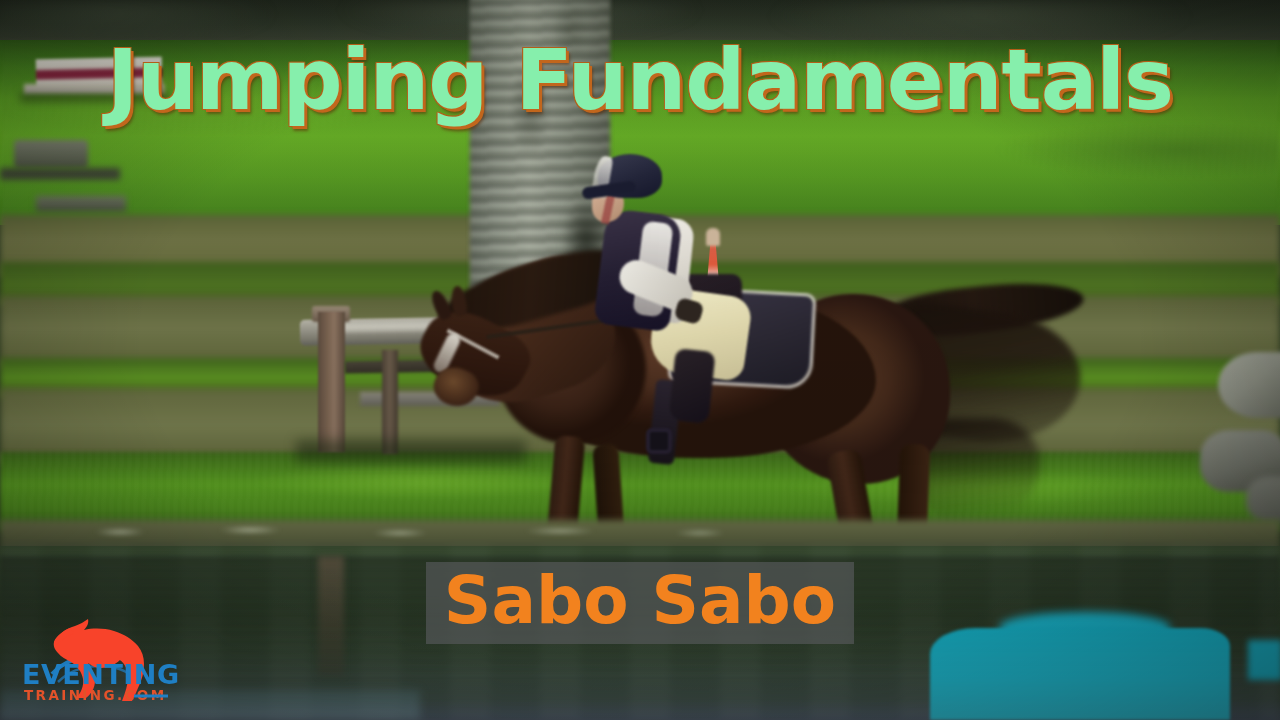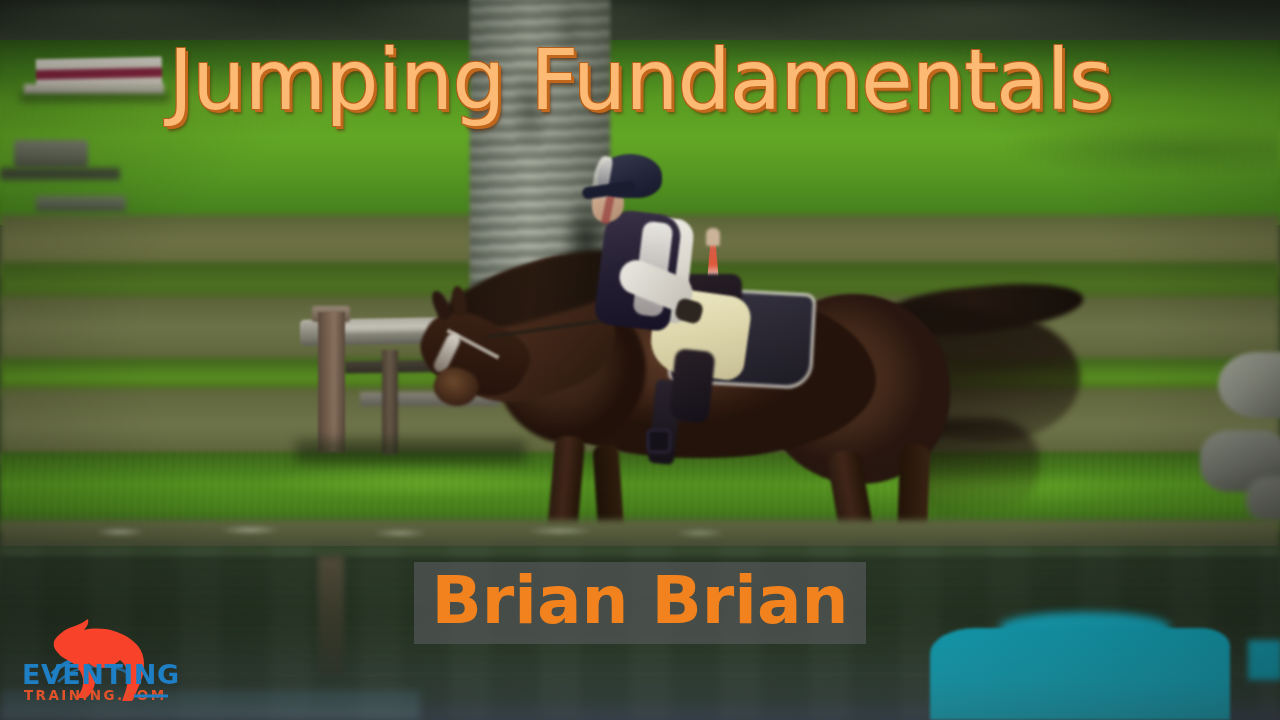--- a/index.html
+++ b/index.html
@@ -499,25 +499,25 @@
     left:0; top:0; width:1280px; height:720px;
     background:linear-gradient(180deg, rgba(20,30,10,.10) 0%, rgba(0,0,0,0) 30%, rgba(0,0,0,.14) 100%);
     pointer-events:none;
   }
 
   
   #title{
     position:absolute; left:0; top:36px; width:1280px;
     text-align:center;
     font-family:"DejaVu Sans","Liberation Sans",sans-serif;
-    font-weight:normal;
+    font-weight:bold;
     font-size:84px;
     line-height:1.05;
     letter-spacing:-1px;
-    color:#fdba74;
+    color:#86efac;
     text-shadow:
       3px 3px 0 #c2661c,
       -1px -1px 0 #b35e18,
       1px -1px 0 #b35e18,
       -1px 1px 0 #b35e18,
       4px 5px 3px rgba(90,40,5,.55);
     white-space:nowrap;
     z-index:40;
   }
 
@@ -647,21 +647,21 @@
   <div class="layer water-cyan"></div>
   <div class="layer water-cyan-small"></div>
   <div class="layer water-left-strip"></div>
 
   <div class="layer tone"></div>
   <div class="layer vignette"></div>
 
   <div id="title">Jumping Fundamentals</div>
 
   <div id="presenter-wrap">
-    <span id="presenter">Brian Brian</span>
+    <span id="presenter">Sabo Sabo</span>
   </div>
 
   <div id="logo">
     <svg width="200" height="96" viewBox="0 0 200 96" xmlns="http://www.w3.org/2000/svg">
 
       <path d="M34 62 C 56 38, 104 36, 124 60" fill="none" stroke="#1f7fc4" stroke-width="4" opacity="0.95"></path>
       <path d="M40 70 C 60 50, 100 48, 118 68" fill="none" stroke="#1f7fc4" stroke-width="2.5" opacity="0.7"></path>
 
       <path d="M36 30
                C 40 22, 49 16, 57 14

